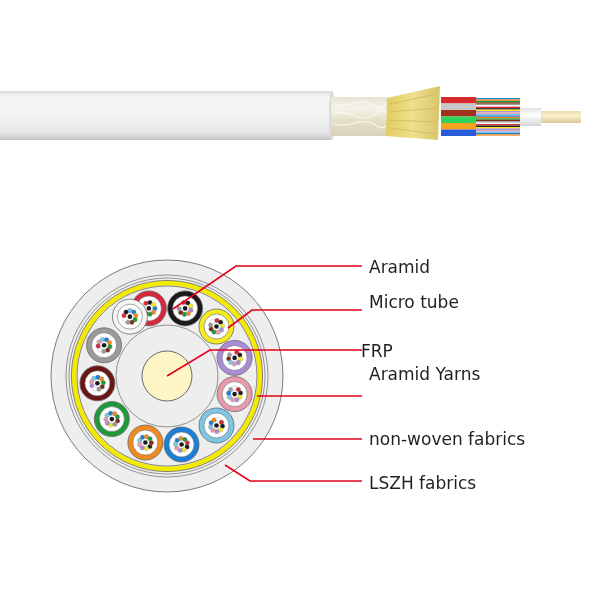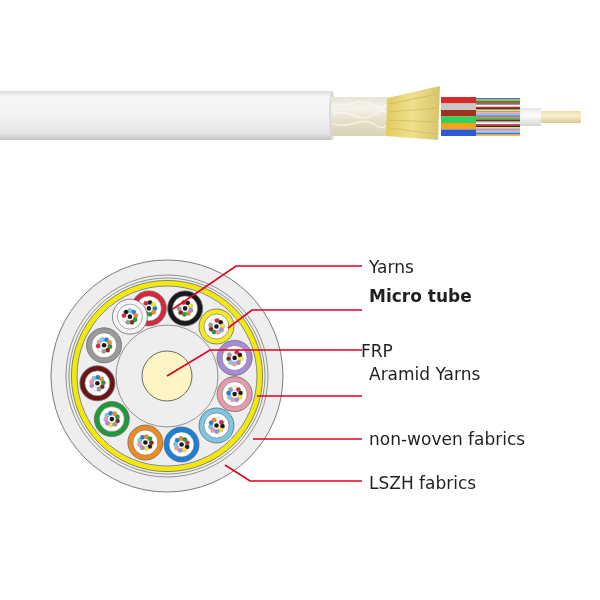--- a/index.html
+++ b/index.html
@@ -283,19 +283,19 @@
     <g stroke="#e3001b" stroke-width="1.6" fill="none">
       <polyline points="173,309 236,266 362,266"></polyline>
       <polyline points="228,328 252,310 362,310"></polyline>
       <polyline points="167,376 210,350 362,350"></polyline>
       <polyline points="257,396 362,396"></polyline>
       <polyline points="253,439 362,439"></polyline>
       <polyline points="225,465 250,481 362,481"></polyline>
     </g>
   </svg>
 
-  <div class="lbl" style="left:369px; top:257px;">Yarns</div>
-  <div class="lbl" style="left:369px; top:286px;font-weight:bold;">Micro tube</div>
+  <div class="lbl" style="left:369px; top:257px;">Aramid</div>
+  <div class="lbl" style="left:369px; top:292px;">Micro tube</div>
   <div class="lbl" style="left:361px; top:341px;">FRP</div>
   <div class="lbl" style="left:369px; top:364px;">Aramid Yarns</div>
   <div class="lbl" style="left:369px; top:429px;">non-woven fabrics</div>
   <div class="lbl" style="left:369px; top:473px;">LSZH fabrics</div>
 </div>
 
 </body></html>

